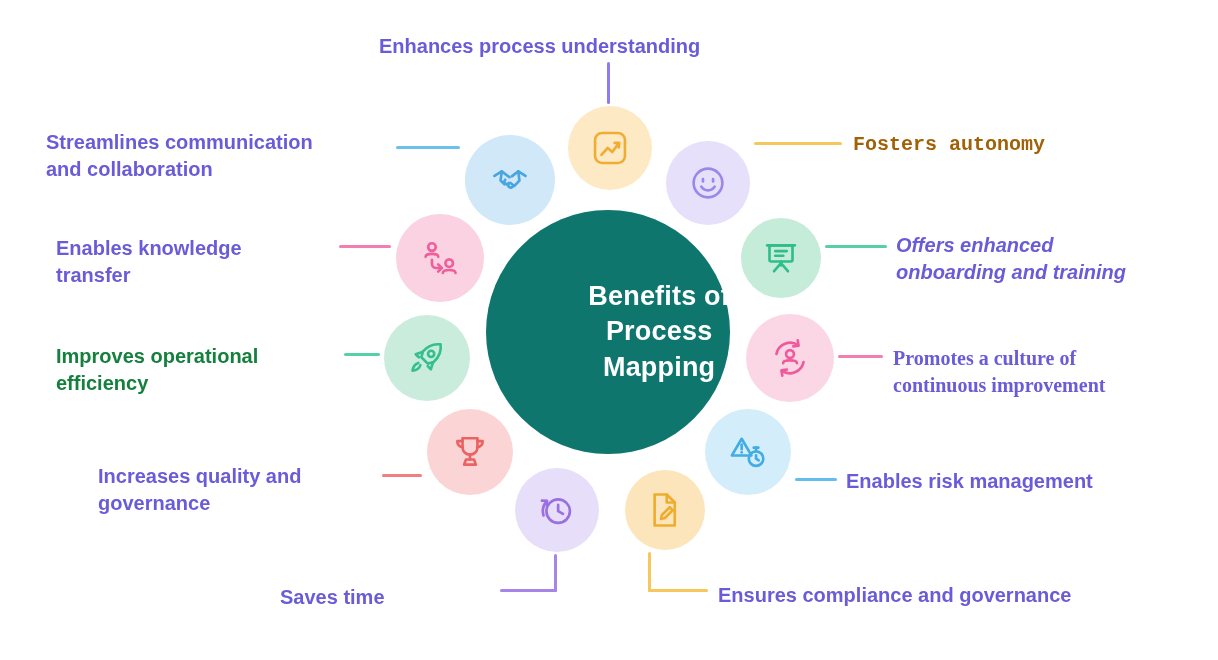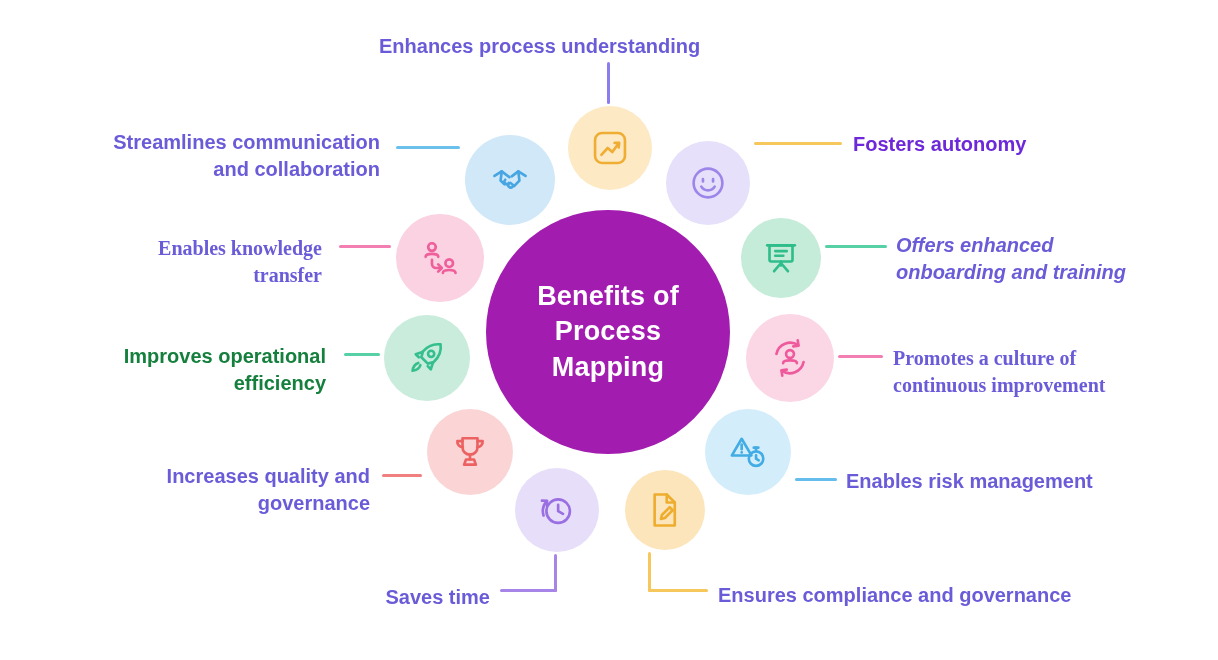--- a/index.html
+++ b/index.html
@@ -22,32 +22,32 @@
     position:absolute; border-radius:50%;
     background:var(--bubble-bg,#eee); color:var(--icon-color,#888);
     display:flex; align-items:center; justify-content:center;
   }
   .bubble svg { width:46px; height:46px; display:block; }
   .label {
     position:absolute; font-size:20px; font-weight:700; line-height:1.35;
     white-space:pre-line;
   }
   .label.ta-c { text-align:left; }
-  .label.ta-r { text-align:right; }
+  .label.ta-r { }
   .label.ta-l { text-align:left; }
   .conn { position:absolute; background:var(--line-color,#999); border-radius:2px; }
   .conn.h { height:3px; }
   .conn.v { width:3px; }
 </style>
 </head>
 <body>
 
 <div class="stage">
 
-  <div class="center-circle" style="background: #a21caf; color: rgb(255, 255, 255);">
+  <div class="center-circle" style="background: #0f766e; color: rgb(255, 255, 255); justify-content: flex-end;">
     <div class="center-text">Benefits of
 Process
 Mapping</div>
   </div>
 
   <div style="--bubble-bg: #fdeac5; --icon-color: #f0ad33; --line-color: #8b7cf0;">
     <div class="conn v" style="left:607px;top:62px;height:42px"></div>
     <div class="bubble" style="left:568px;top:106px;width:84px;height:84px">
       <svg viewBox="0 0 40 40" fill="none" stroke="currentColor" stroke-width="2.3" stroke-linecap="round" stroke-linejoin="round">
         <rect x="7" y="7" width="26" height="26" rx="6"></rect>
@@ -61,21 +61,21 @@
   <div style="--bubble-bg: #e6e0fa; --icon-color: #9c86ea; --line-color: #f6c75a;">
     <div class="conn h" style="left:754px;top:142px;width:88px"></div>
     <div class="bubble" style="left:666px;top:141px;width:84px;height:84px">
       <svg viewBox="0 0 40 40" fill="none" stroke="currentColor" stroke-width="2.3" stroke-linecap="round" stroke-linejoin="round">
         <circle cx="20" cy="20" r="12.5"></circle>
         <line x1="15.6" y1="16.6" x2="15.6" y2="18.6"></line>
         <line x1="24.4" y1="16.6" x2="24.4" y2="18.6"></line>
         <path d="M14.2 23.2a6.8 6.8 0 0 0 11.6 0"></path>
       </svg>
     </div>
-    <div class="label ta-l" style="left: 853px; top: 131px; width: 280px; color: #6d28d9;">Fosters autonomy</div>
+    <div class="label ta-l" style="left: 853px; top: 131px; width: 280px; color: #a16207; font-family: Liberation Mono, monospace;">Fosters autonomy</div>
   </div>
 
   <div style="--bubble-bg: #c5ebd9; --icon-color: #2fbd8b; --line-color: #57d0a5;">
     <div class="conn h" style="left:825px;top:245px;width:62px"></div>
     <div class="bubble" style="left:741px;top:218px;width:80px;height:80px">
       <svg viewBox="0 0 40 40" fill="none" stroke="currentColor" stroke-width="2.3" stroke-linecap="round" stroke-linejoin="round">
         <line x1="8" y1="9" x2="32" y2="9"></line>
         <rect x="10" y="9" width="20" height="14" rx="1.5"></rect>
         <line x1="15" y1="14" x2="25" y2="14"></line>
         <line x1="15" y1="18" x2="22" y2="18"></line>
@@ -182,21 +182,21 @@
     <div class="bubble" style="left:396px;top:214px;width:88px;height:88px">
       <svg viewBox="0 0 40 40" fill="none" stroke="currentColor" stroke-width="2.3" stroke-linecap="round" stroke-linejoin="round">
         <circle cx="13" cy="10.5" r="3.3"></circle>
         <path d="M7.5 19c0-3.4 11-3.4 11 0"></path>
         <path d="M13 21.5v3.6a3.6 3.6 0 0 0 3.6 3.6h3.6"></path>
         <polyline points="18.4,25.5 21.6,28.7 18.4,31.9"></polyline>
         <circle cx="28" cy="24.5" r="3.3"></circle>
         <path d="M22.5 33c0-3.4 11-3.4 11 0"></path>
       </svg>
     </div>
-    <div class="label ta-r" style="left: 56px; top: 235px; width: 266px; color: rgb(106, 91, 216); font-family: Liberation Serif, serif;">Enables knowledge
+    <div class="label ta-r" style="left: 56px; top: 235px; width: 266px; color: rgb(106, 91, 216);">Enables knowledge
 transfer</div>
   </div>
 
   <div style="--bubble-bg: #d0e8f8; --icon-color: #47a5e2; --line-color: #6cc0ec;">
     <div class="conn h" style="left:396px;top:146px;width:64px"></div>
     <div class="bubble" style="left:465px;top:135px;width:90px;height:90px">
       <svg viewBox="0 0 40 40" fill="none" stroke="currentColor" stroke-width="2.3" stroke-linecap="round" stroke-linejoin="round">
         <path d="M6.5 16.5 12.8 12.5 19.5 17.5"></path>
         <path d="M33.5 16.5 27.2 12.5 21.5 16.8"></path>
         <path d="M12.8 12.5l-1 8 3.4 3.2"></path>

